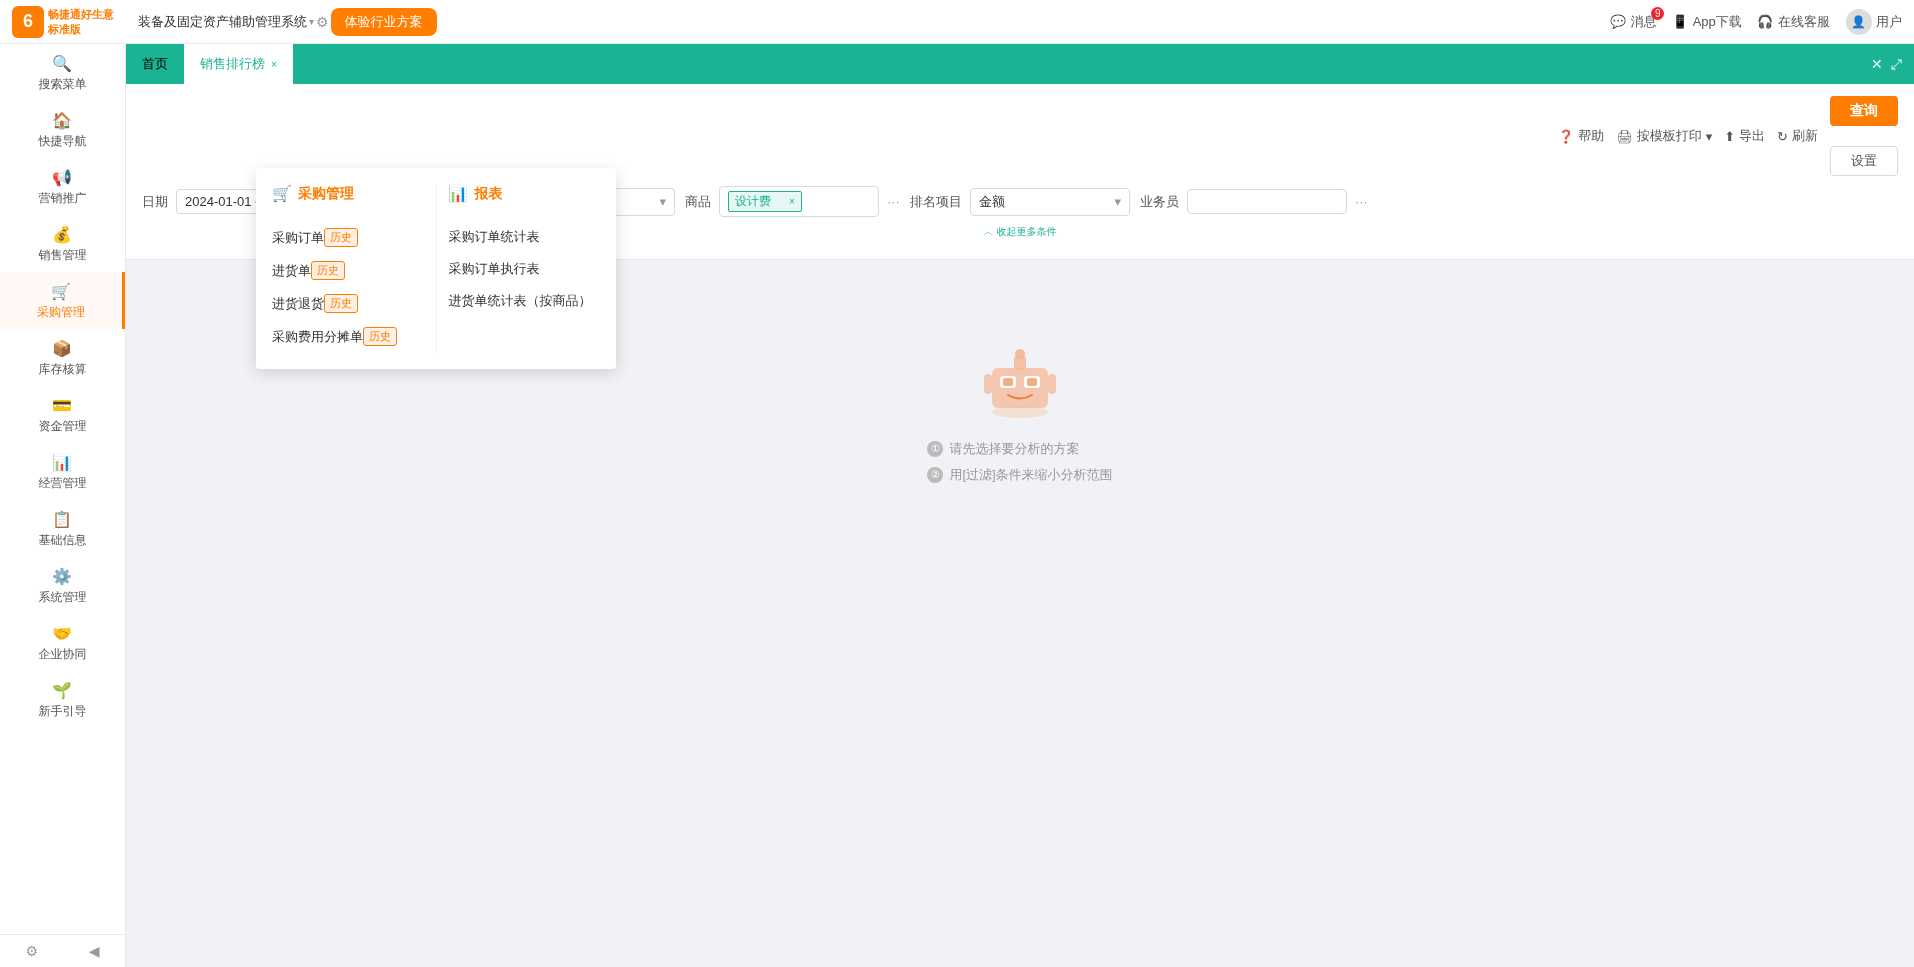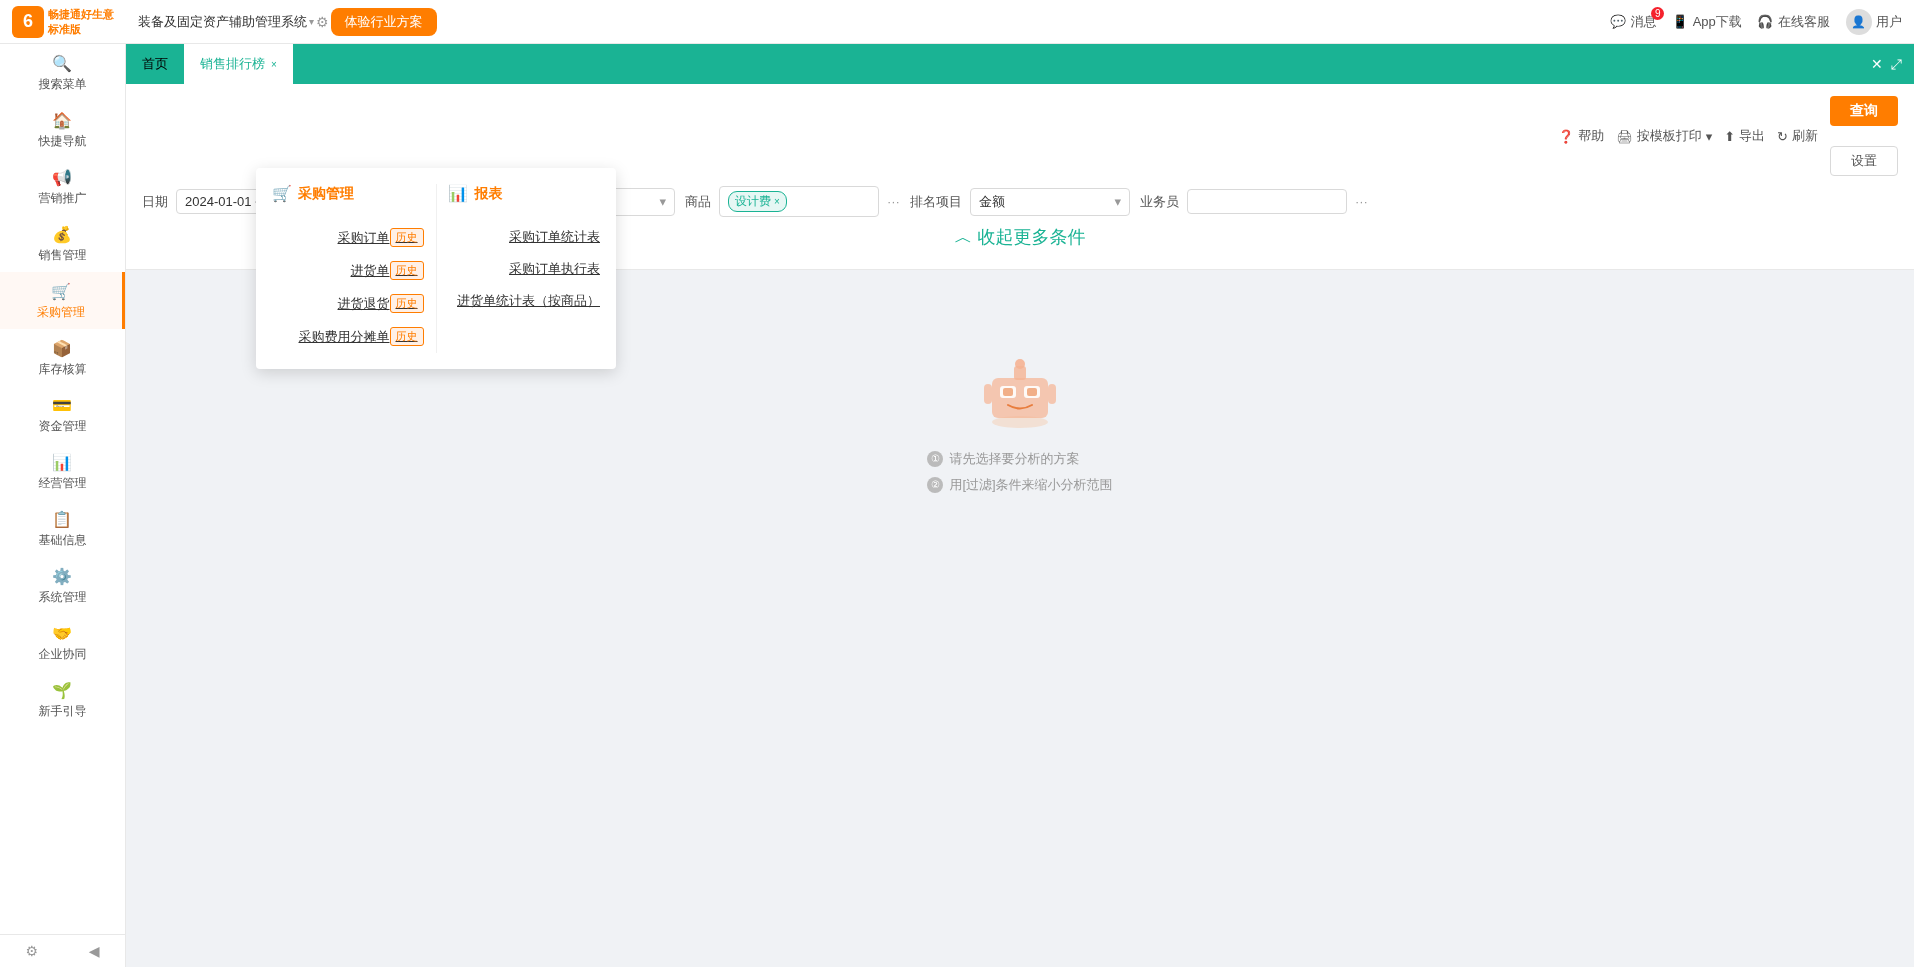--- a/index.html
+++ b/index.html
@@ -43,41 +43,41 @@
 
     
     .filter-area { background: #fff; padding: 12px 16px; border-bottom: 1px solid #e8e8e8; }
     .filter-toolbar { display: flex; align-items: center; justify-content: flex-end; gap: 12px; margin-bottom: 10px; }
     .filter-action { display: flex; align-items: center; gap: 4px; cursor: pointer; color: #555; font-size: 13px; }
     .filter-rows { display: flex; flex-wrap: wrap; gap: 10px; }
     .filter-row { display: flex; align-items: center; gap: 8px; }
     .filter-label { color: #555; font-size: 13px; white-space: nowrap; }
     .filter-input { border: 1px solid #d9d9d9; border-radius: 4px; padding: 4px 8px; font-size: 13px; color: #333; min-width: 160px; display: flex; align-items: center; gap: 4px; cursor: pointer; background: #fff; }
     .filter-input-wide { min-width: 220px; }
-    .filter-tag { background: #e6f7f4; border: 1px solid #1ab394; border-radius: 9px; padding: 1px 6px; color: #1ab394; font-size: 12px; display: flex; align-items: center; gap: 3px; }
+    .filter-tag { background: #e6f7f4; border: 1px solid #1ab394; border-radius: 2px; padding: 1px 6px; color: #1ab394; font-size: 12px; display: flex; align-items: center; gap: 18px; }
     .filter-tag-close { cursor: pointer; color: #1ab394; font-size: 10px; }
     .filter-dots { color: #999; cursor: pointer; }
-    .collapse-bar { text-align: center; padding: 8px; color: #1ab394; cursor: pointer; font-size: 18px; }
+    .collapse-bar { text-align: center; padding: 8px; color: #1ab394; cursor: pointer; font-size: 10px; }
     .query-btn { background: #ff7d00; color: #fff; border: none; border-radius: 4px; padding: 6px 20px; cursor: pointer; font-size: 14px; font-weight: bold; }
     .settings-btn { background: #fff; color: #555; border: 1px solid #d9d9d9; border-radius: 4px; padding: 5px 12px; cursor: pointer; font-size: 13px; }
     .btn-group { display: flex; flex-direction: column; gap: 20px; }
 
     
     .empty-state { display: flex; flex-direction: column; align-items: center; justify-content: center; padding: 80px 0; color: #999; }
     .empty-icon { width: 100px; height: 80px; position: relative; margin-bottom: 16px; }
     .empty-text { font-size: 13px; color: #999; line-height: 2; }
     .empty-text-item { display: flex; align-items: center; gap: 6px; }
     .empty-dot { width: 16px; height: 16px; border-radius: 50%; background: #bbb; color: #fff; font-size: 10px; display: flex; align-items: center; justify-content: center; }
     .dropdown-menu { position: absolute; top: 84px; left: 130px; background: #fff; border-radius: 4px; box-shadow: 0 4px 16px rgba(0,0,0,0.15); z-index: 200; width: 360px; padding: 16px; }
     .dropdown-menu-cols { display: flex; gap: 0; }
     .dropdown-col { flex: 1; }
     .dropdown-col-title { display: flex; align-items: center; gap: 6px; color: #ff7d00; font-size: 14px; font-weight: bold; margin-bottom: 12px; padding-bottom: 6px; }
     .dropdown-col-title-icon { font-size: 16px; }
     .dropdown-divider { width: 1px; background: #f0f0f0; margin: 0 12px; }
-    .dropdown-item { display: flex; align-items: center; justify-content: flex-end; padding: 7px 0; cursor: pointer; color: #333; font-size: 13px; text-decoration: underline; }
+    .dropdown-item { display: flex; align-items: center; justify-content: flex-start; padding: 7px 0; cursor: pointer; color: #333; font-size: 13px; }
     .history-badge { background: #fff0e6; border: 1px solid #ff7d00; color: #ff7d00; border-radius: 3px; font-size: 11px; padding: 1px 5px; }
   </style>
 </head>
 <body>
 
 <div class="app-container">
 
   <div class="top-bar">
     <div class="top-bar-logo">
       <div class="logo-icon">

